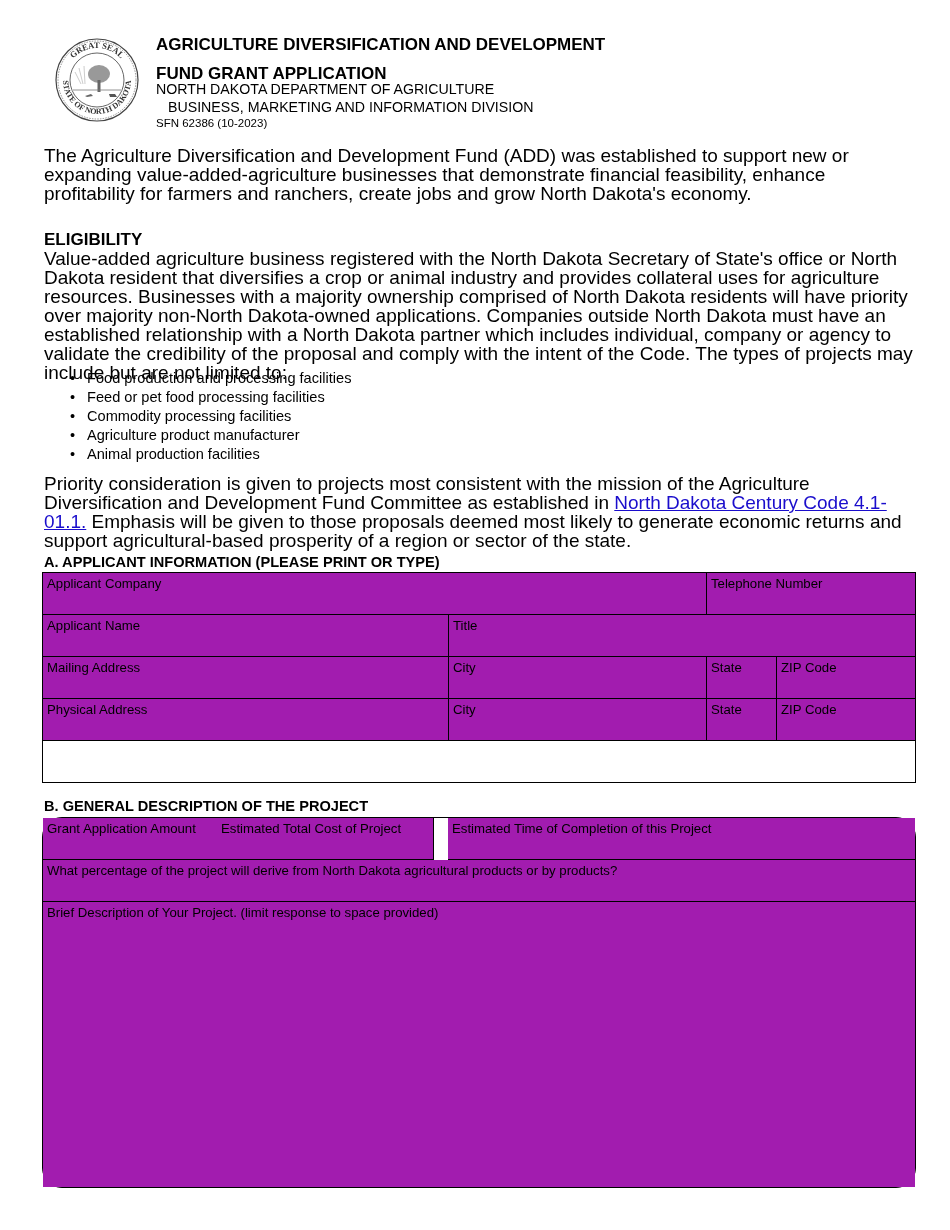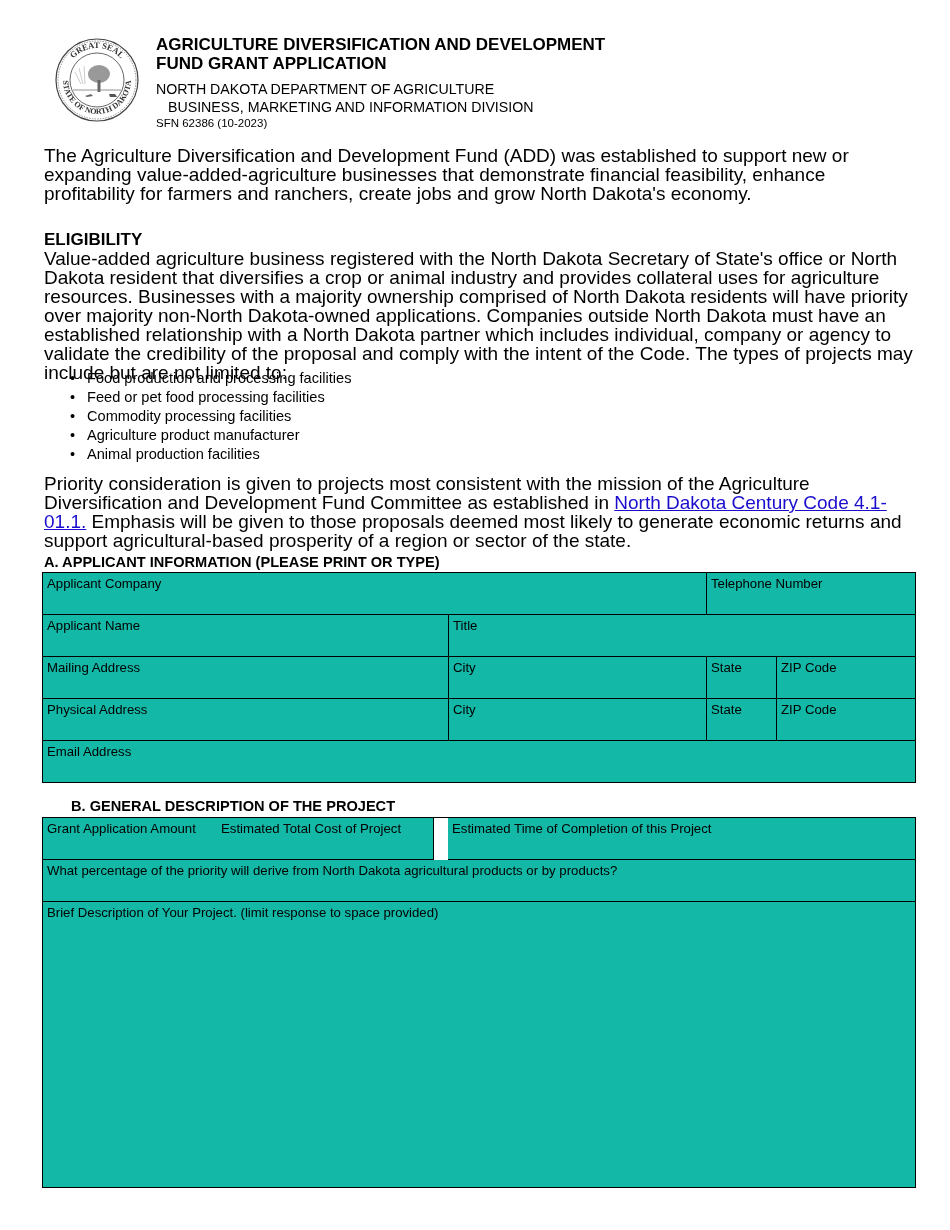--- a/index.html
+++ b/index.html
@@ -4,42 +4,42 @@
 <style>
   html, body { margin: 0; padding: 0; background: #ffffff; }
   body {
     width: 950px; height: 1230px; position: relative; overflow: hidden;
     font-family: "Liberation Sans", sans-serif; color: #000;
   }
   .abs { position: absolute; }
   .seal { left: 55px; top: 38px; width: 84px; height: 84px; }
   .title1, .title2 { left: 156px; font-size: 17px; font-weight: bold; line-height: 20px; }
   .title1 { top: 35px; }
-  .title2 { top: 54px; }
+  .title2 { top: 64px; }
   .sub1, .sub2 { left: 156px; font-size: 14.2px; line-height: 18px; }
   .sub1 { top: 80px; }
   .sub2 { top: 98px; margin-left: 12px; }
   .sfn { left: 156px; top: 116px; font-size: 11.5px; line-height: 15px; }
 
   .para { left: 44px; width: 875px; font-size: 19px; line-height: 19px; }
   .p-intro { top: 146px; }
   .h-elig { left: 44px; top: 230px; font-size: 17px; font-weight: bold; line-height: 19px; }
   .p-elig { top: 249px; }
   .bullets { left: 70px; top: 369px; font-size: 14.6px; line-height: 19px; margin: 0; padding: 0; list-style: none; }
   .bullets li { position: relative; padding-left: 17px; }
   .bullets li .dot { position: absolute; left: 0; top: 0; }
   .p-priority { top: 474px; }
   .link { color: #1a0dcc; text-decoration: underline; cursor: pointer; }
 
   .sec-head { left: 44px; font-size: 14.6px; font-weight: bold; line-height: 18px; }
   .sec-a { top: 553px; }
-  .sec-b { top: 797px; margin-left: 27px; }
+  .sec-b { top: 797px; }
 
   .box { position: absolute; border: 1px solid #000; box-sizing: border-box; }
-  .cell { position: absolute; box-sizing: border-box; border-right: 1px solid #000; border-bottom: 1px solid #000; padding: 3px 4px; font-size: 13.2px; line-height: 16px; background: #14b8a6; }
+  .cell { position: absolute; box-sizing: border-box; border-right: 1px solid #000; border-bottom: 1px solid #000; padding: 3px 4px; font-size: 13.2px; line-height: 16px; background: #a21caf; }
   .cell .lbl { display: block; }
   .cell input, .cell textarea {
     position: absolute; left: 4px; right: 4px; bottom: 3px; height: 18px;
     border: none; outline: none; background: transparent; font-family: "Liberation Sans", sans-serif; font-size: 13px; padding: 0;
   }
   .cell textarea { top: 24px; height: auto; resize: none; }
   .nr { border-right: none; }
   .nb { border-bottom: none; }
 </style>
 </head>
@@ -147,42 +147,38 @@
   </div>
   <div class="cell" style="left:664px; top:126px; width:70px; height:42px;">
     <span class="lbl">State</span>
     <input value="" style="">
   </div>
   <div class="cell nr" style="left:734px; top:126px; width:138px; height:42px;">
     <span class="lbl">ZIP Code</span>
     <input value="" style="">
   </div>
 
-  <div class="cell nr nb" style="left:0; top:168px; width:872px; height:41px;">
-    <span class="lbl">Email Address</span>
-    <input value="" style="">
-  </div>
 </div>
 
 <div class="abs sec-head sec-b">B.  GENERAL DESCRIPTION OF THE PROJECT</div>
 
-<div class="box" style="left:42px; top:817px; width:874px; height:371px;">
+<div class="box" style="left:42px; top:817px; width:874px; height:371px;border-radius:20px;">
   <div class="cell" style="left:0; top:0; width:188px; height:42px;">
     <span class="lbl">Grant Application Amount</span>
     <input value="" style="">
   </div>
   <div class="cell" style="left:174px; top:0; width:217px; height:42px;">
     <span class="lbl">Estimated Total Cost of Project</span>
     <input value="" style="">
   </div>
   <div class="cell nr" style="left:405px; top:0; width:467px; height:42px;">
     <span class="lbl">Estimated Time of Completion of this Project</span>
     <input value="" style="">
   </div>
   <div class="cell nr" style="left:0; top:42px; width:872px; height:42px;">
-    <span class="lbl">What percentage of the priority will derive from North Dakota agricultural products or by products?</span>
+    <span class="lbl">What percentage of the project will derive from North Dakota agricultural products or by products?</span>
     <input value="" style="">
   </div>
   <div class="cell nr nb" style="left:0; top:84px; width:872px; height:285px;">
     <span class="lbl">Brief Description of Your Project. (limit response to space provided)</span>
     <textarea style=""></textarea>
   </div>
 </div>
 
 </body></html>

